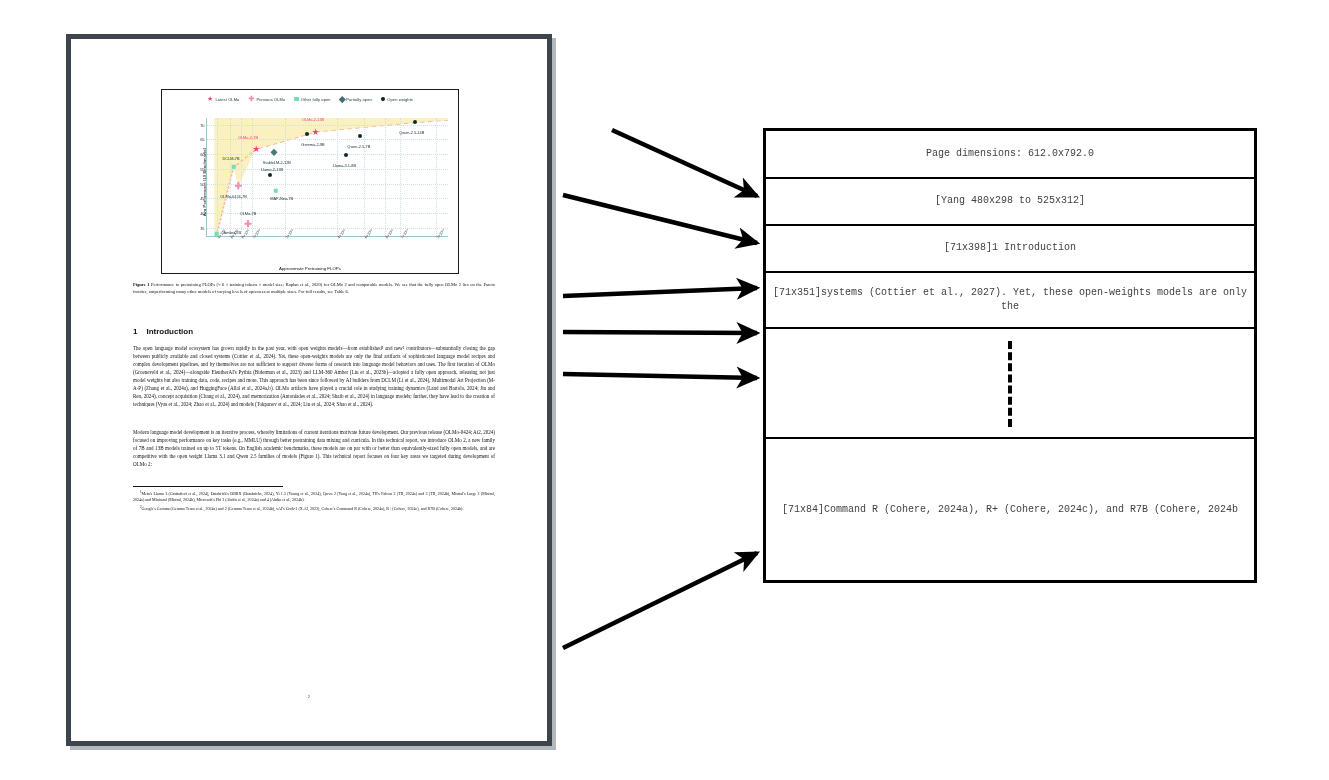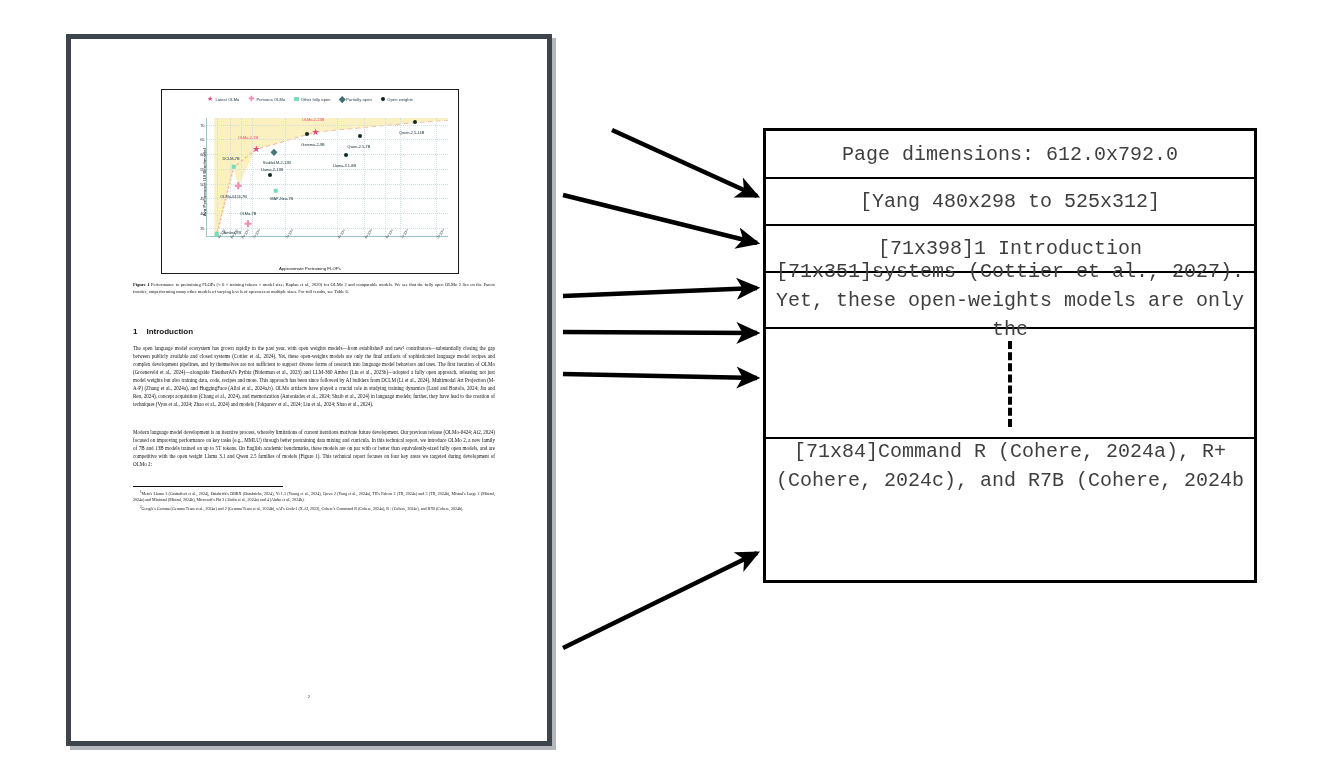--- a/index.html
+++ b/index.html
@@ -70,30 +70,30 @@
   #footnotes p{margin:0 0 2px 0;text-indent:7px;}
   sup{font-size:3.1px;vertical-align:super;}
   #pageno{position:absolute;left:0;right:0;top:655px;text-align:center;
           font-size:4.6px;color:#333;font-family:"Liberation Serif",serif;}
 
   
   #anchor-panel{position:absolute;left:763px;top:128px;width:494px;height:455px;
                 border:3px solid #000;background:#fff;box-sizing:border-box;}
   .arow{border-bottom:2.5px solid #000;box-sizing:border-box;display:flex;
         align-items:center;justify-content:center;text-align:center;
-        font-family:"Liberation Mono",monospace;font-size:20px;color:#3f3f3f;
+        font-family:"Liberation Mono",monospace;font-size:10px;color:#3f3f3f;
         padding:0 6px;line-height:1.45;}
   .arow:last-child{border-bottom:none;}
   #anchor-title{height:44px;font-family:"Liberation Sans",sans-serif;
                 font-size:24px;font-weight:bold;color:#000;letter-spacing:.2px;}
   .arow.h48{height:48px;}
   .arow.h47{height:47px;}
   .arow.h56{height:56px;}
   .arow.h110{height:110px;position:relative;}
-  .arow.h54{height:54px;}
+  .arow.h54{height:54px;margin-top:44px;}
   #ellipsis-v{position:absolute;left:50%;top:12px;bottom:10px;
               border-left:4px dashed #000;transform:translateX(-50%);}
 
   
   #arrows{position:absolute;left:0;top:0;width:1329px;height:780px;pointer-events:none;}
 </style>
 </head>
 <body>
 
 <div id="doc-page">

